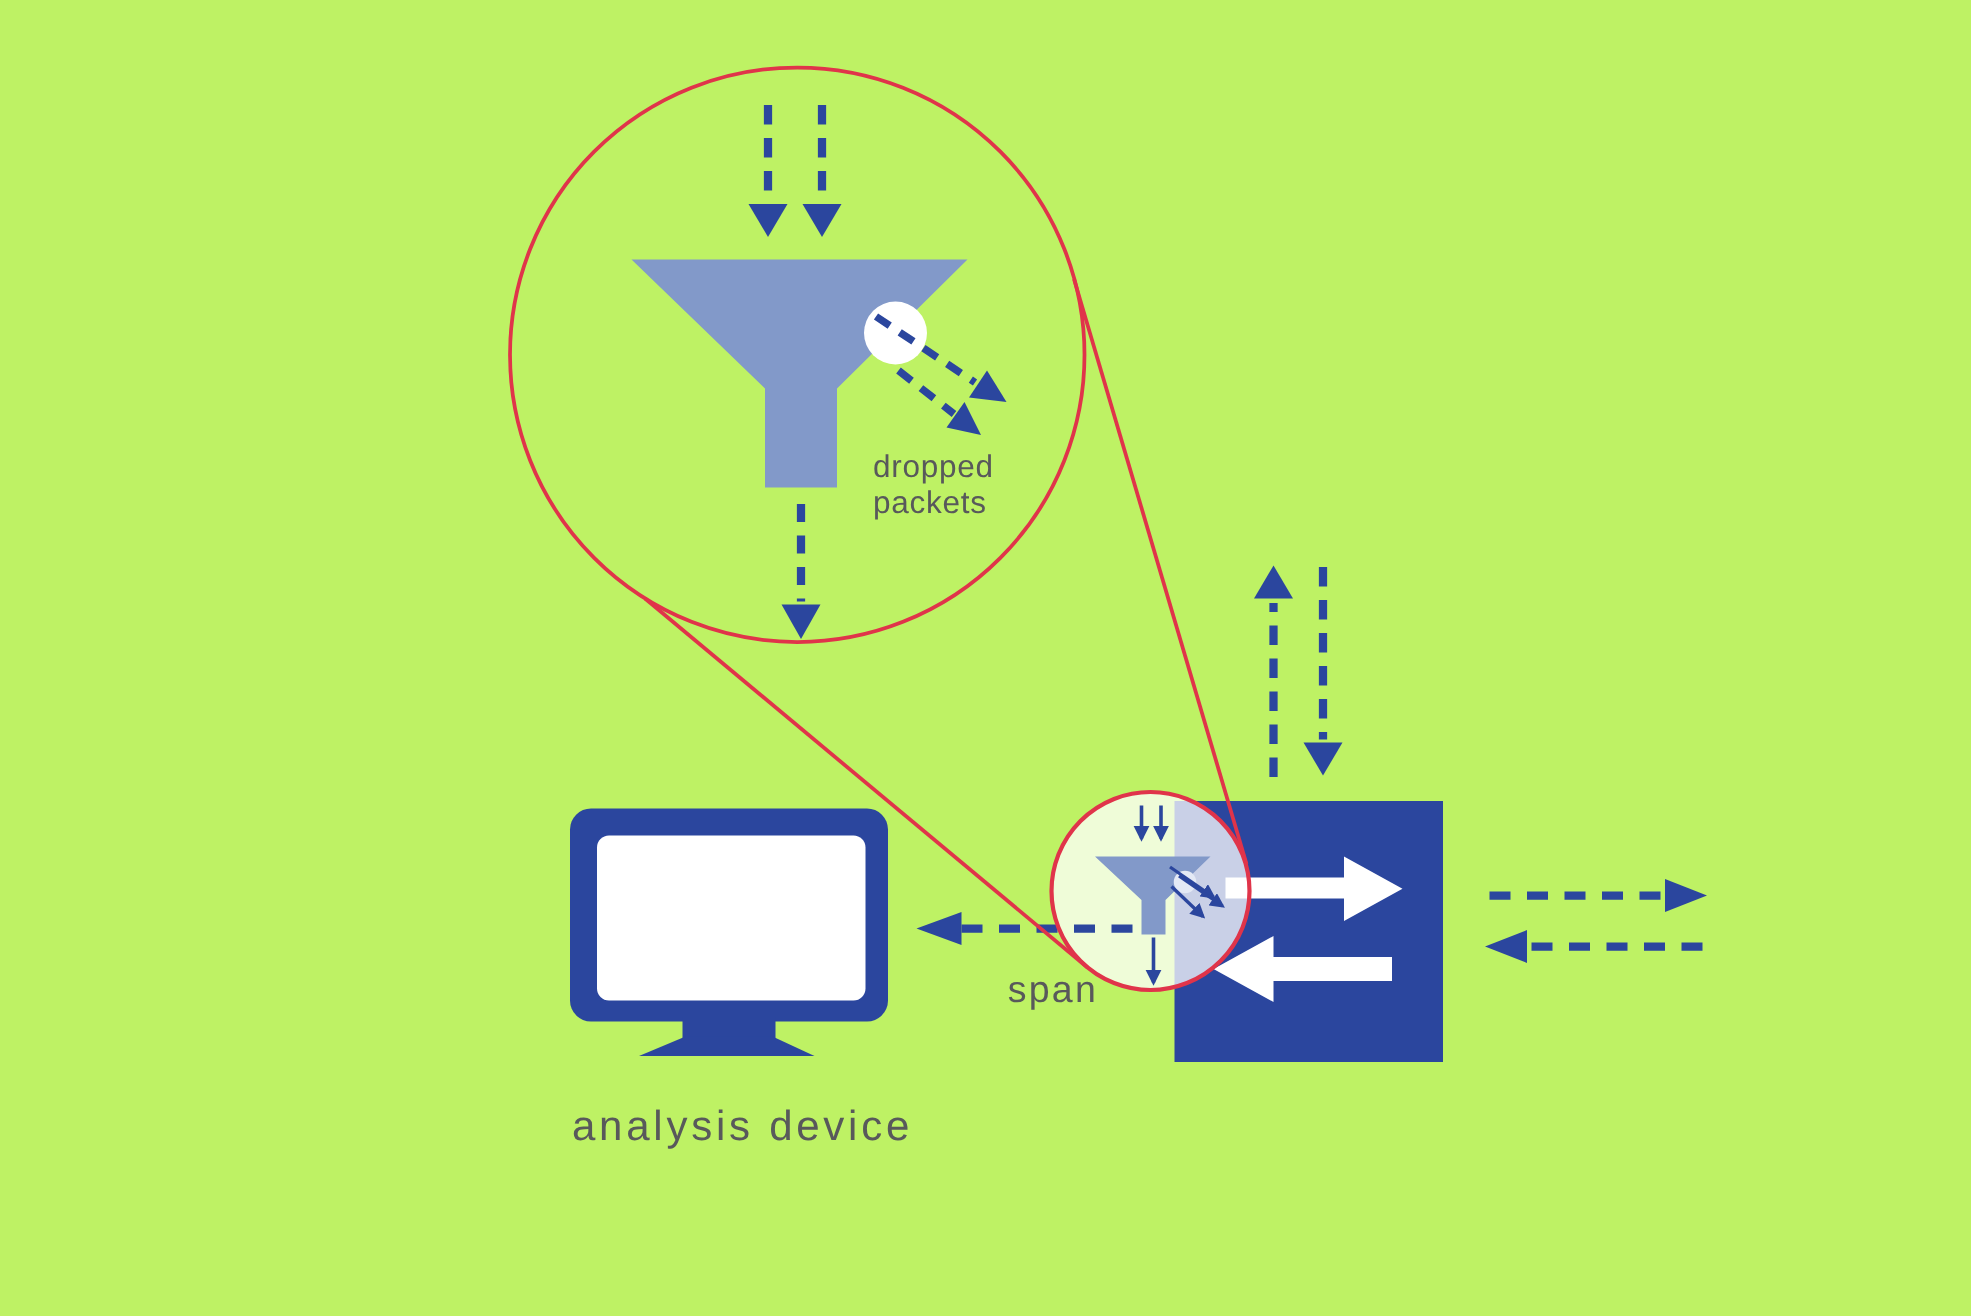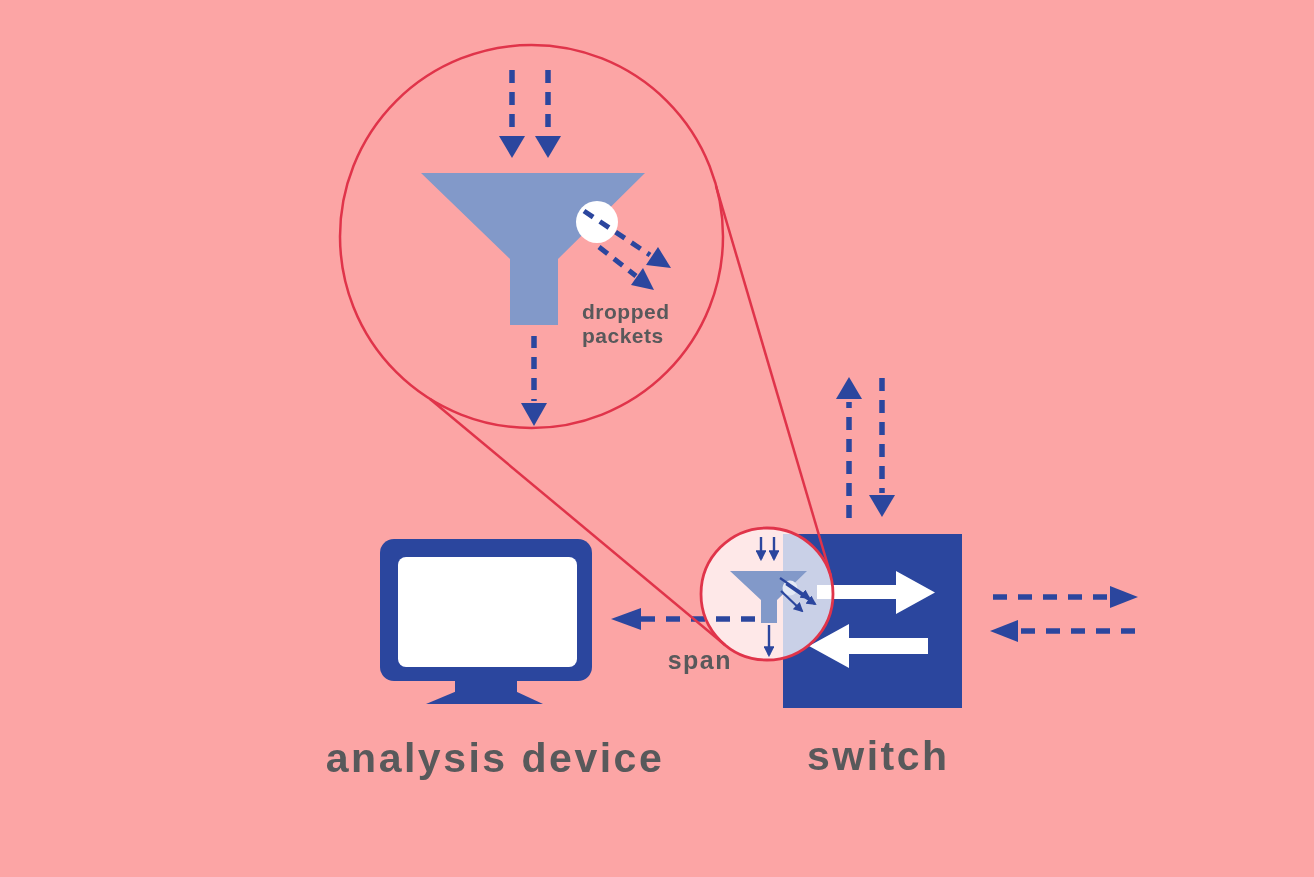--- a/index.html
+++ b/index.html
@@ -5,33 +5,32 @@
   :root{
     --blue:#2b469e;
     --funnel:#8299c9;
     --red:#e0344a;
     --gray:#58595b;
   }
   html,body{margin:0;padding:0;background:#fff;}
   .canvas{
     position:relative;
     width:1314px;height:877px;
-    background:#fca5a5;
+    background:#bef264;
     overflow:hidden;
     font-family:"Liberation Sans", sans-serif;
-    font-weight:bold;
   }
   .canvas svg{position:absolute;left:0;top:0;}
   .label{
     position:absolute;
     color:var(--gray);
     font-family:"Liberation Sans", sans-serif;
   }
   .label-big{
-    font-size:41px;
+    font-size:28px;
     letter-spacing:2.5px;
     text-align:center;
     white-space:nowrap;
   }
   .label-analysis{left:325px;top:735px;width:340px;}
   .label-switch{left:807px;top:733px;width:140px;}
   .label-span{left:622px;top:646px;width:110px;font-size:25px;letter-spacing:1.5px;text-align:right;}
   .label-dropped{
     left:582px;top:300px;width:92px;
     font-size:21px;line-height:1.15;letter-spacing:0.5px;
@@ -123,14 +122,13 @@
       <line x1="993" y1="597" x2="1108" y2="597" stroke-dasharray="14 11"></line>
       <polygon stroke="none" points="1110,586 1110,608 1138,597"></polygon>
       <line x1="1135" y1="631" x2="1020" y2="631" stroke-dasharray="14 11"></line>
       <polygon stroke="none" points="1018,620 1018,642 990,631"></polygon>
     </g>
   </svg>
 
   <div class="label label-dropped">dropped packets</div>
   <div class="label label-span">span</div>
   <div class="label label-big label-analysis">analysis device</div>
-  <div class="label label-big label-switch">switch</div>
 </div>
 
 </body></html>

